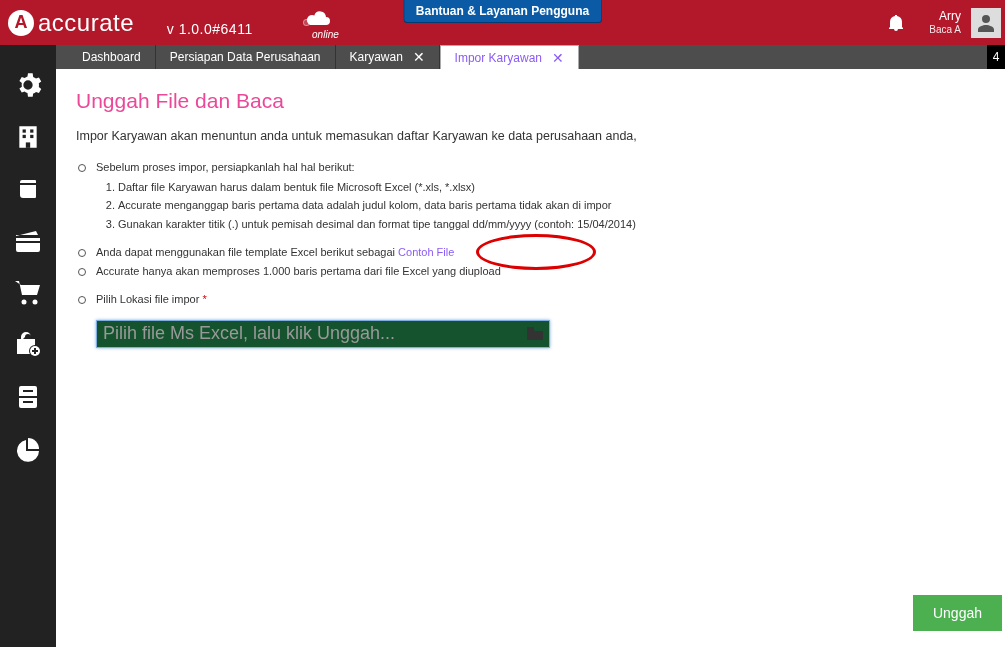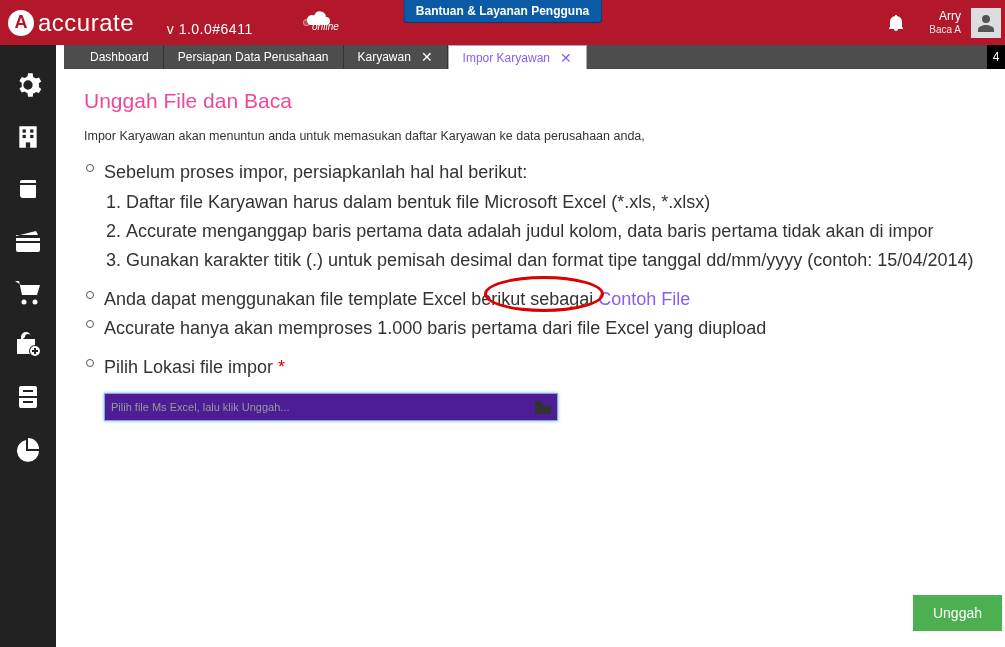--- a/index.html
+++ b/index.html
@@ -3,48 +3,48 @@
 <meta charset="utf-8">
 <style>
 * { margin:0; padding:0; box-sizing:border-box; }
 body { font-family:Arial,Helvetica,sans-serif; font-size:13px; color:#333; width:1005px; height:647px; overflow:hidden; background:#fff; position:relative; }
 .topbar { height:45px; background:#B2172A; display:flex; align-items:center; position:relative; z-index:10; }
 .logo-area { display:flex; align-items:center; padding-left:8px; height:100%; }
 .logo-circle { width:26px; height:26px; background:#fff; border-radius:50%; display:flex; align-items:center; justify-content:center; color:#B2172A; font-weight:bold; font-size:18px; margin-right:4px; }
 .logo-text { font-family:Arial; color:#fff; font-size:24px; font-weight:500; letter-spacing:0.5px; }
 .logo-sub { font-size:14px; color:#fff; position:relative; top:6px; margin-left:-172px; margin-right:20px; letter-spacing:0.5px; }
 .logo-cloud { color:#fff; font-size:22px; margin-left:172px; position:relative; top:-4px; }
-.logo-online { color:#fff; font-size:10px; font-style:italic; position:relative; top:4px; margin-left:-20px; }
+.logo-online { color:#fff; font-size:10px; font-style:italic; position:relative; top:12px; margin-left:-20px; }
 .top-dot { width:7px; height:7px; border-radius:50%; background:rgba(255,255,255,0.2); margin-left:30px; border:1px solid rgba(255,255,255,0.4); }
 .help-btn { position:absolute; left:50%; transform:translateX(-50%); top:0; background:#0a5aa5; color:#fff; font-size:12px; font-weight:bold; padding:4px 12px; border:1px solid #053a70; border-top:none; border-radius:0 0 4px 4px; }
 .top-right { margin-left:auto; display:flex; align-items:center; padding-right:4px; height:100%; }
 .bell-wrap { padding:0 18px; height:100%; display:flex; align-items:center; }
 .user-block { text-align:right; padding:0 8px; color:#fff; font-size:12px; line-height:1.15; }
 .user-sub { font-size:10px; opacity:0.9; }
 .avatar { width:30px; height:30px; background:#ddd; display:flex; align-items:center; justify-content:center; margin-left:2px; }
 .main-wrap { display:flex; height:602px; }
 .sidebar { width:56px; background:#222; display:flex; flex-direction:column; align-items:center; padding-top:14px; }
 .side-icon { width:56px; height:52px; display:flex; align-items:center; justify-content:center; color:#fff; position:relative; }
-.content-area { flex:1; display:flex; flex-direction:column; position:relative;margin-left:8px; }
+.content-area { flex:1; display:flex; flex-direction:column; position:relative; }
 .tabbar { height:24px; background:#4d4d4d; display:flex; padding-left:12px; position:relative; }
 .tab { padding:0 14px; height:24px; line-height:24px; color:#fff; font-size:12px; border-right:1px solid #333; display:flex; align-items:center; gap:10px; }
 .tab.active { background:#fff; color:#8b5cf6; border:1px solid #aaa; border-bottom:none; }
 .tab .close { font-size:14px; cursor:pointer; }
 .tab-counter { margin-left:auto; background:#000; color:#fff; width:18px; height:24px; text-align:center; line-height:24px; font-size:12px; }
 .page-body { padding:20px 20px 0 20px; flex:1; overflow:auto; position:relative; }
 .page-title { font-size:21px; font-weight:normal; margin-bottom:16px; color:#ec4899; }
 .page-sub { font-size:12.5px; margin-bottom:16px; }
 .bul-list { list-style:none; padding-left:0; }
-.bul-list > li { position:relative; padding-left:20px; margin-bottom:12px; font-size:18px; line-height:1.5; }
+.bul-list > li { position:relative; padding-left:20px; margin-bottom:12px; font-size:11px; line-height:1.5; }
 .bul-list > li::before { content:""; width:6px; height:6px; border:1.5px solid #555; border-radius:50%; position:absolute; left:2px; top:5px; }
 .bul-list ol { list-style:decimal; padding-left:22px; margin-top:3px; }
 .bul-list ol li { margin-bottom:2px; }
 .link { color:#8b5cf6; text-decoration:none; }
 .req { color:#d00; }
-.file-input-wrap { margin-top:6px; margin-left:20px; width:454px; height:28px; border:1px solid #7faee0; box-shadow:0 0 3px rgba(0,100,200,0.5); display:flex; align-items:center; padding:0 6px; font-size:11px; color:#999; background:#4c1d95; }
+.file-input-wrap { margin-top:6px; margin-left:20px; width:454px; height:28px; border:1px solid #7faee0; box-shadow:0 0 3px rgba(0,100,200,0.5); display:flex; align-items:center; padding:0 6px; font-size:18px; color:#999; background:#14532d; }
 .file-input-wrap .fi-icon { margin-left:auto; color:#333; }
 .circle-anno { position:absolute; border:3px solid #d00; border-radius:50%; width:120px; height:36px; pointer-events:none; }
 .footer-btn { position:absolute; right:3px; bottom:16px; background:#4CAF50; color:#fff; border:none; padding:10px 20px; font-size:14px; }
 svg { display:block; }
 </style>
 </head>
 <body>
 
 <div class="topbar">
   <div class="logo-area">

